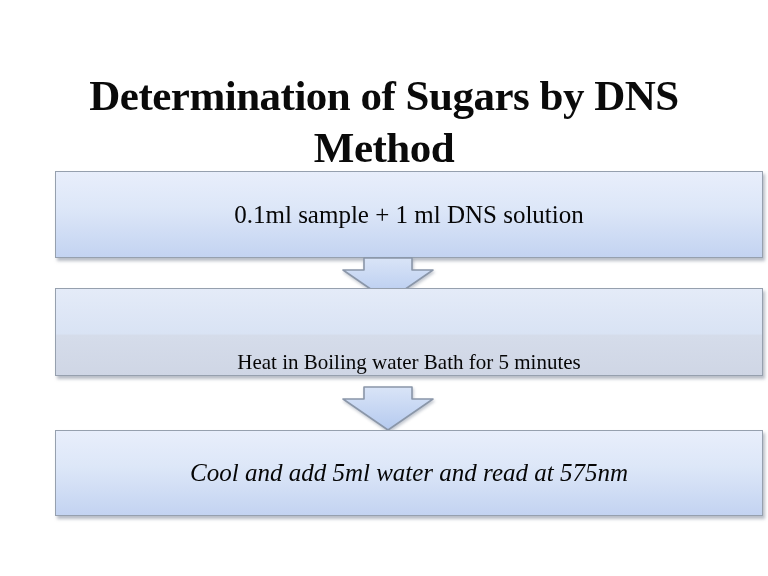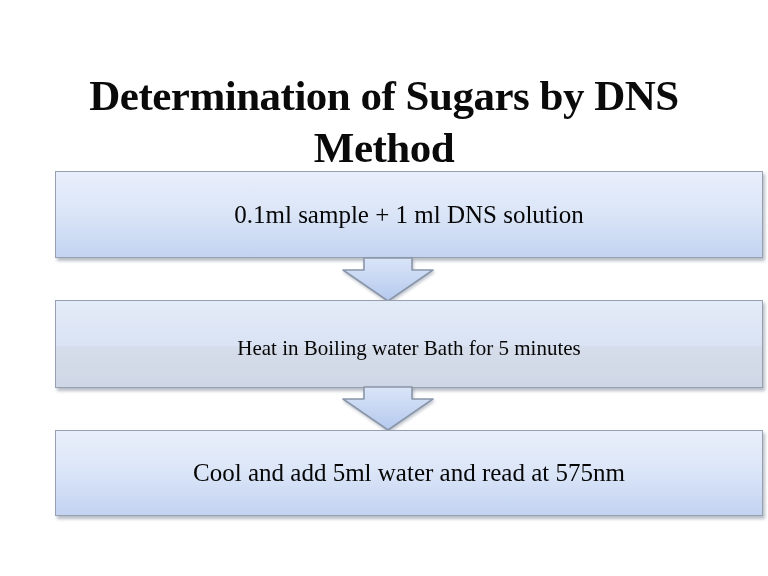--- a/index.html
+++ b/index.html
@@ -41,28 +41,28 @@
     display: flex;
     align-items: center;
     justify-content: center;
     text-align: center;
   }
   .grad-full {
     background: linear-gradient(to bottom, #e8eefb 0%, #dde7f8 42%, #c3d3f1 100%);
   }
   .box-1 { top: 171px; }
   .box-2 {
-    top: 300px;
+    top: 288px;
     height: 88px;
     background: linear-gradient(to bottom,
       #e4ebf8 0%, #d9e3f4 52%,
       #d5dcea 54%, #cfd6e5 100%);
-    align-items: center;
+    align-items: flex-end;
   }
-  .box-3 { top: 430px; height: 86px; }
+  .box-3 { top: 430px; height: 86px; font-style: italic; }
   .step-text {
     font-size: 25px;
     color: #060606;
     line-height: 1.2;
   }
   .box-2 .step-text {
     font-size: 21px;
     margin-top: 10px;
   }
   .arrow {

